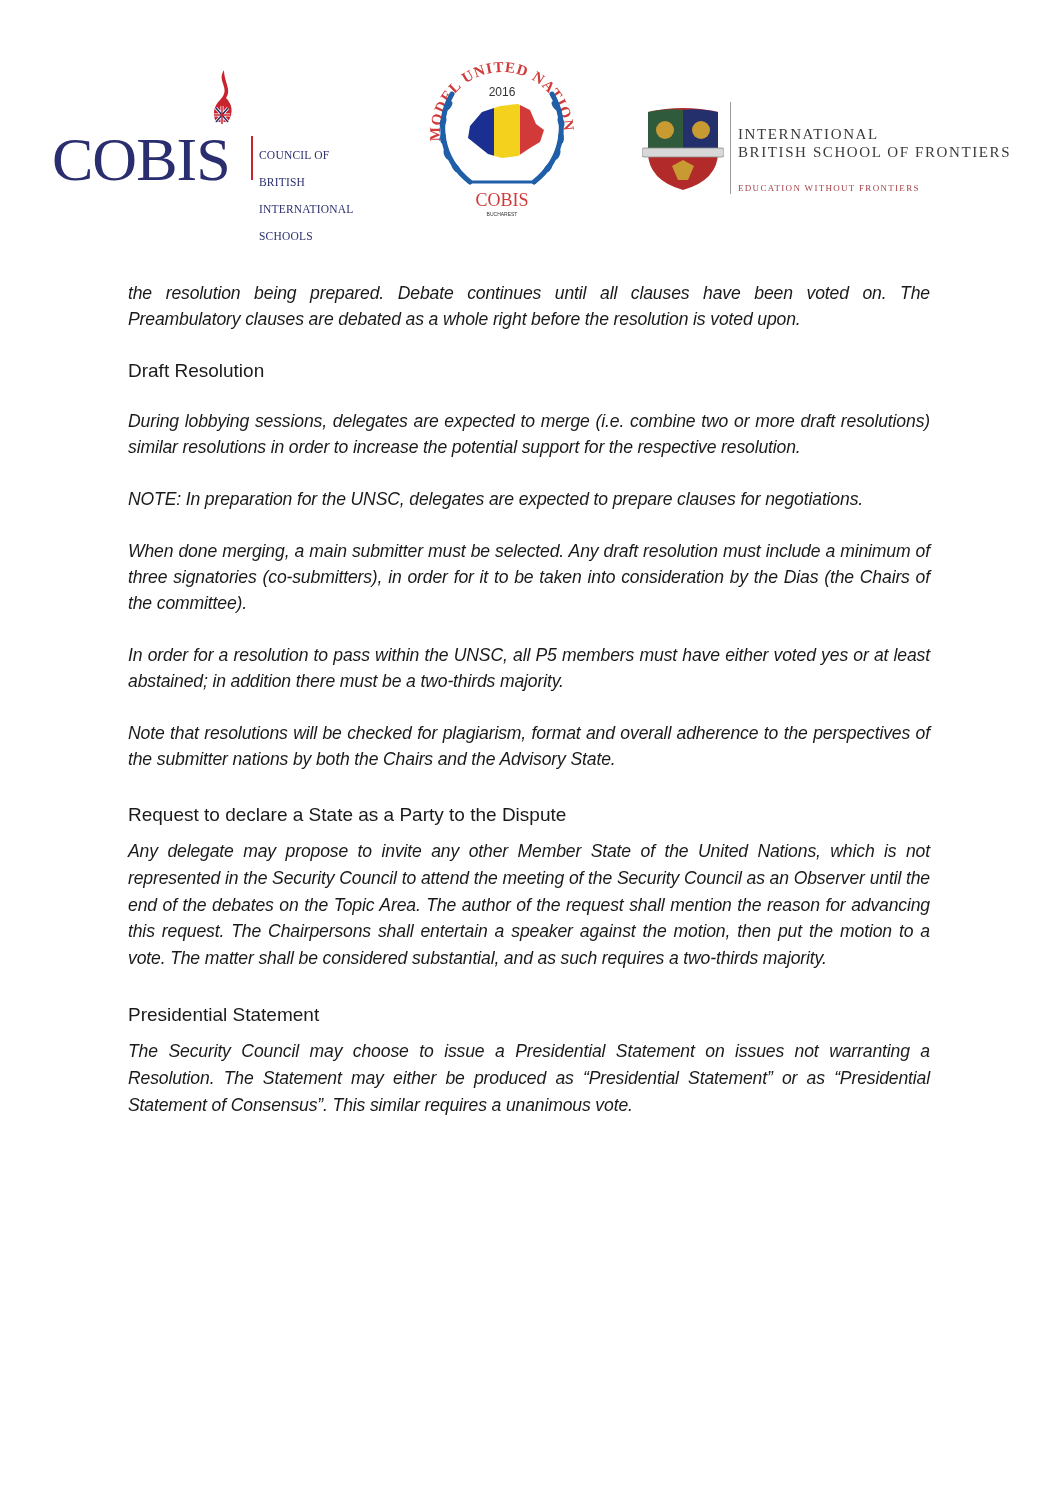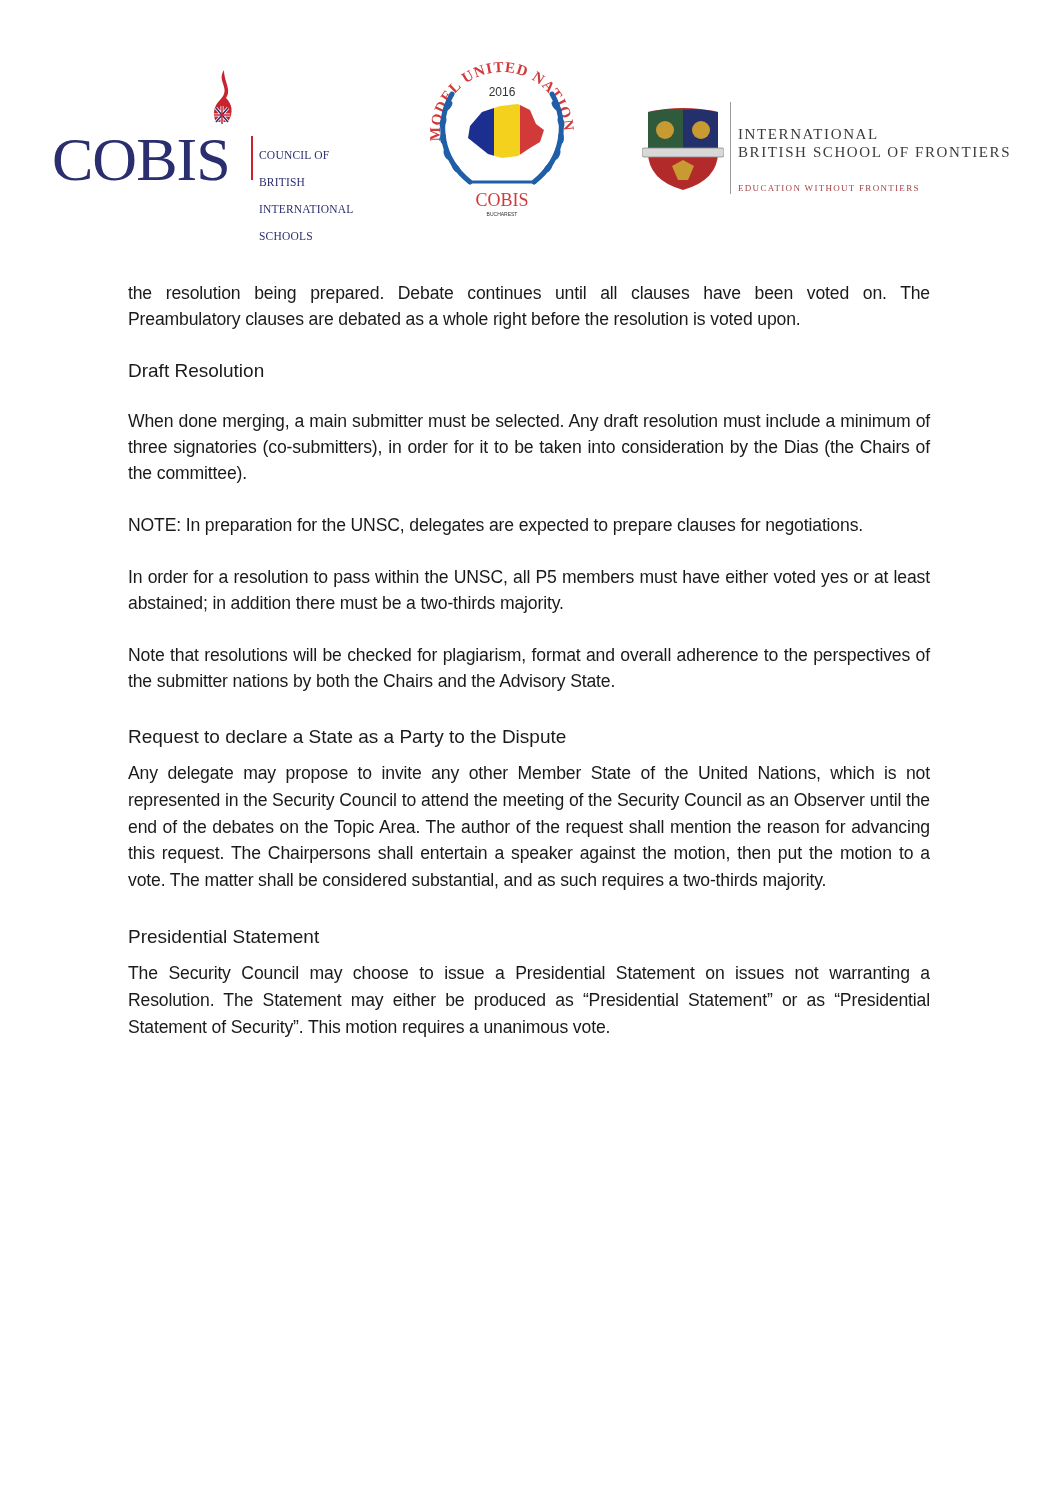--- a/index.html
+++ b/index.html
@@ -41,20 +41,21 @@
   .ibsb .t3 {
     position: absolute; left: 96px; top: 67px; font-family: "Liberation Serif", serif;
     font-size: 9px; letter-spacing: 1.3px; color: #a3444a; white-space: nowrap; margin-top: 16px;
   }
 
   
   .content { position: absolute; left: 128px; top: 280px; width: 802px; }
   .para {
     font-size: 17.6px; line-height: 26px; text-align: justify; margin: 0 0 26px 0;
     letter-spacing: -0.15px;
+    font-style: italic;
   }
   .heading { font-size: 19px; line-height: 26px; font-weight: normal; margin: 0 0 24px 0; }
   .heading.tight { margin-bottom: 10px; }
 </style>
 </head>
 <body>
 
 <div class="header">
 
   <div class="cobis">
@@ -129,23 +130,24 @@
     <div class="t1">INTERNATIONAL</div>
     <div class="t2">BRITISH SCHOOL OF FRONTIERS</div>
     <div class="t3">EDUCATION WITHOUT FRONTIERS</div>
   </div>
 </div>
 
 <div class="content">
   <p class="para">the resolution being prepared. Debate continues until all clauses have been voted on. The Preambulatory clauses are debated as a whole right before the resolution is voted upon.</p>
 
   <div class="heading">Draft Resolution</div>
+  <p class="para">During lobbying sessions, delegates are expected to merge (i.e. combine two or more draft resolutions) similar resolutions in order to increase the potential support for the respective resolution.</p>
+  <p class="para">NOTE: In preparation for the UNSC, delegates are expected to prepare clauses for negotiations.</p>
   <p class="para">When done merging, a main submitter must be selected. Any draft resolution must include a minimum of three signatories (co-submitters), in order for it to be taken into consideration by the Dias (the Chairs of the committee).</p>
-  <p class="para">NOTE: In preparation for the UNSC, delegates are expected to prepare clauses for negotiations.</p>
   <p class="para">In order for a resolution to pass within the UNSC, all P5 members must have either voted yes or at least abstained; in addition there must be a two-thirds majority.</p>
   <p class="para" style="margin-bottom:30px;">Note that resolutions will be checked for plagiarism, format and overall adherence to the perspectives of the submitter nations by both the Chairs and the Advisory State.</p>
 
   <div class="heading tight">Request to declare a State as a Party to the Dispute</div>
   <p class="para" style="line-height:26.8px; margin-bottom:30px;">Any delegate may propose to invite any other Member State of the United Nations, which is not represented in the Security Council to attend the meeting of the Security Council as an Observer until the end of the debates on the Topic Area. The author of the request shall mention the reason for advancing this request. The Chairpersons shall entertain a speaker against the motion, then put the motion to a vote. The matter shall be considered substantial, and as such requires a two-thirds majority.</p>
 
   <div class="heading tight">Presidential Statement</div>
-  <p class="para" style="line-height:26.8px;">The Security Council may choose to issue a Presidential Statement on issues not warranting a Resolution. The Statement may either be produced as “Presidential Statement” or as “Presidential Statement of Security”. This motion requires a unanimous vote.</p>
+  <p class="para" style="line-height:26.8px;">The Security Council may choose to issue a Presidential Statement on issues not warranting a Resolution. The Statement may either be produced as “Presidential Statement” or as “Presidential Statement of Consensus”. This similar requires a unanimous vote.</p>
 </div>
 
 </body></html>

